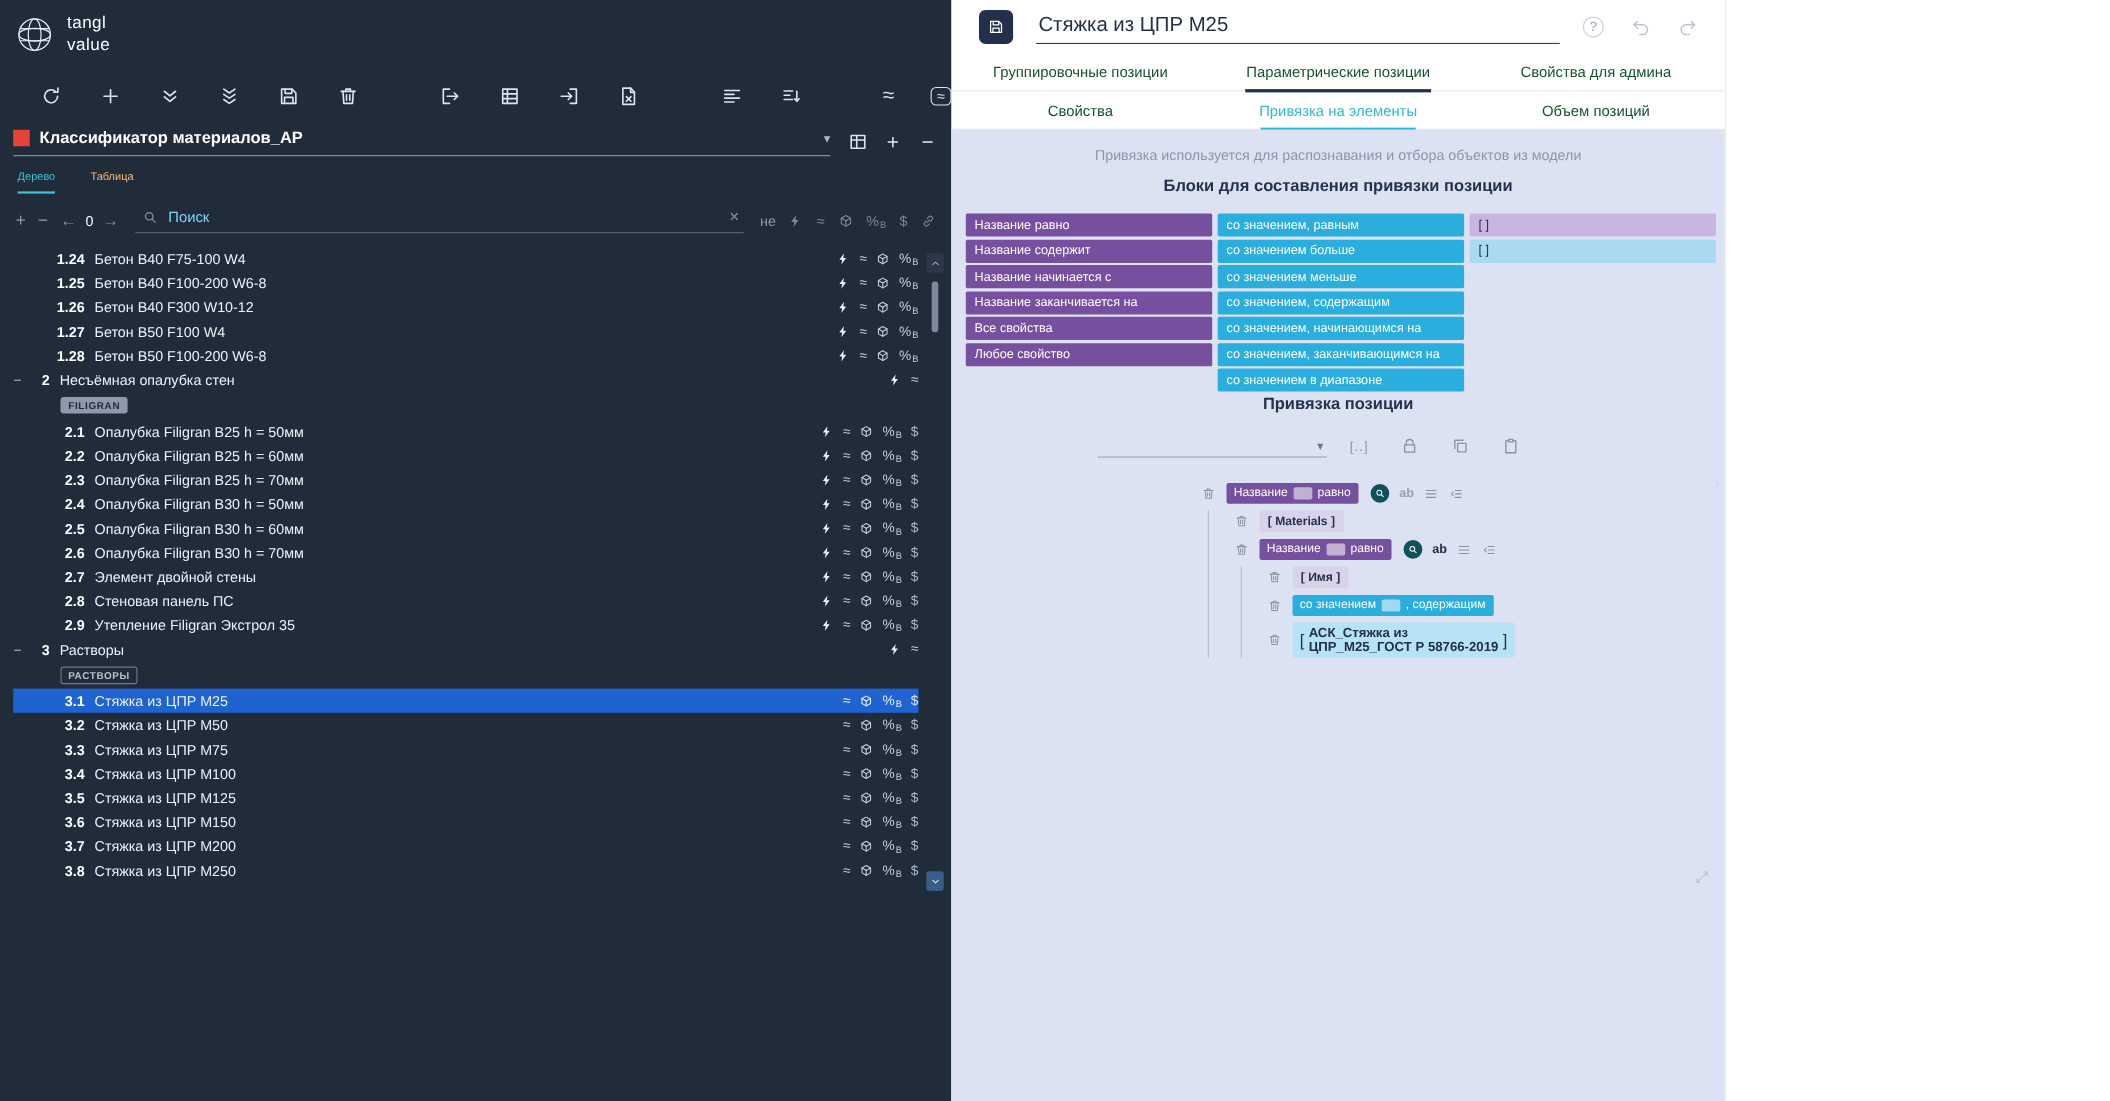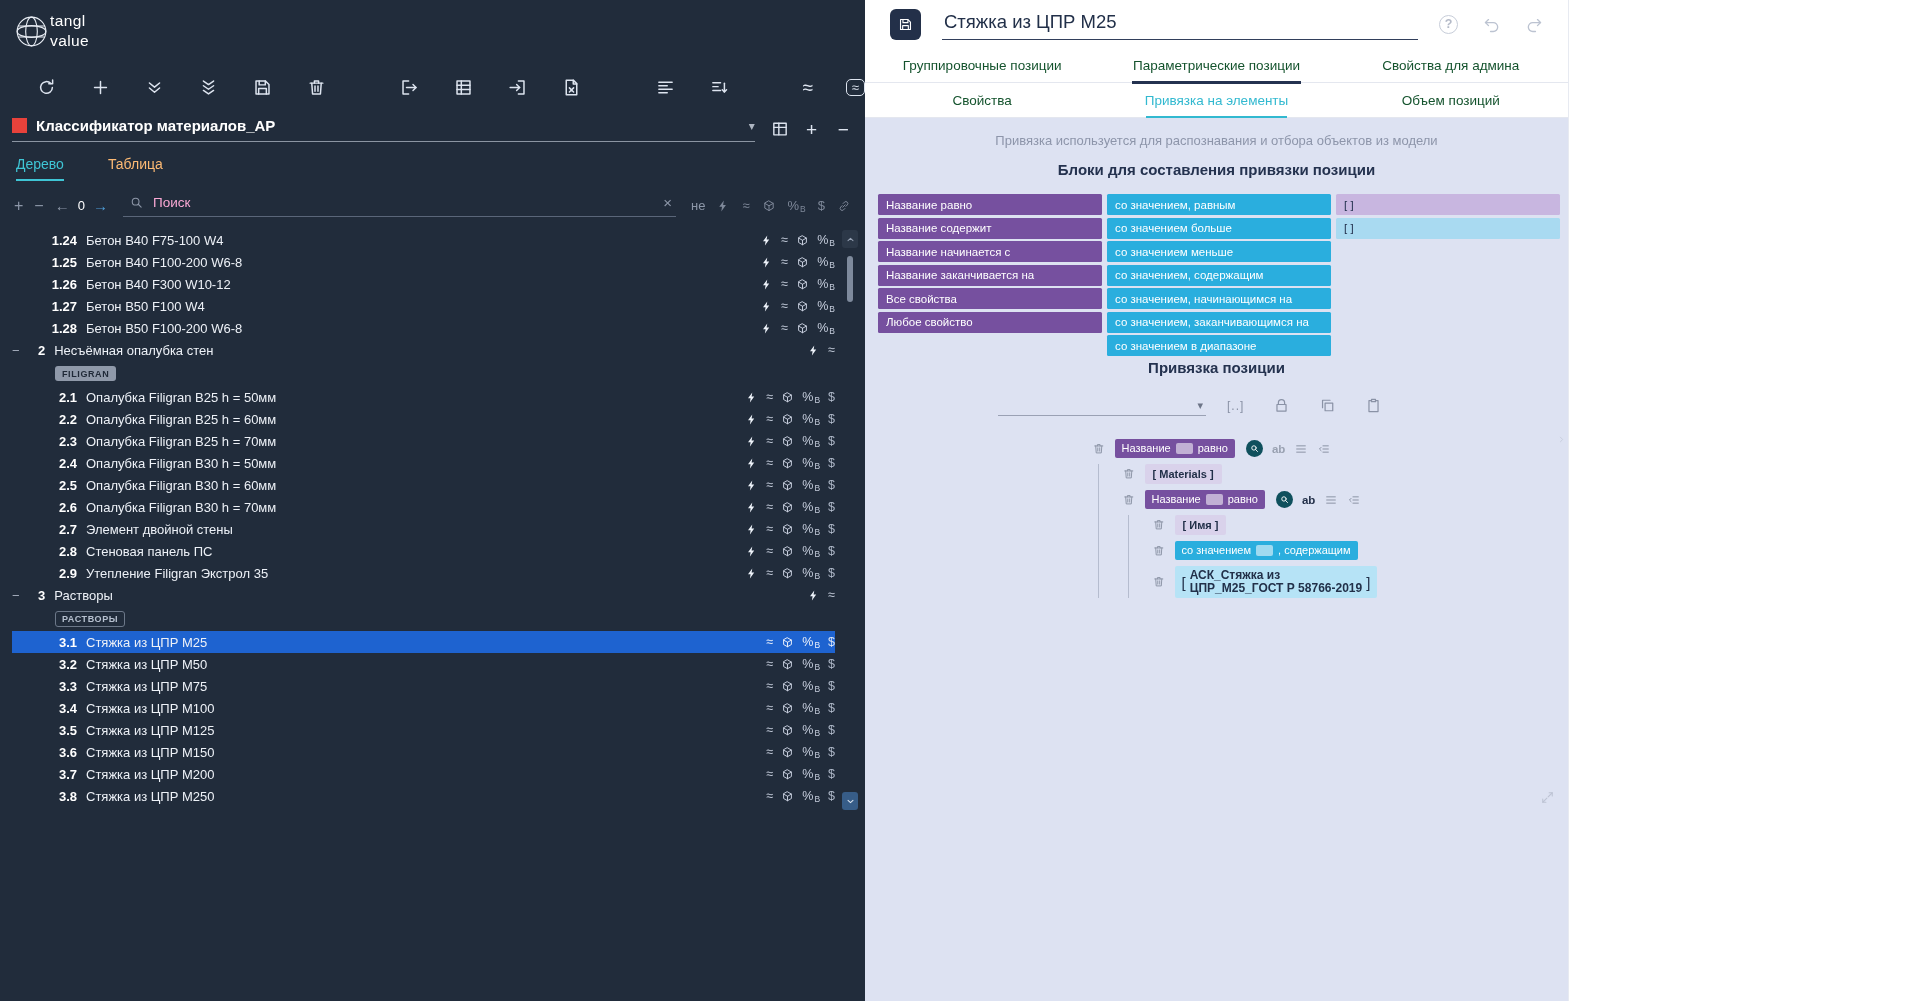--- a/index.html
+++ b/index.html
@@ -5,49 +5,49 @@
 *{margin:0;padding:0;box-sizing:border-box}
 body{font-family:"Liberation Sans",sans-serif}
 .app{width:1918px;height:1001px;display:flex;overflow:hidden;background:#fff}
 svg{fill:none;stroke:currentColor;stroke-width:1.7;stroke-linecap:round;stroke-linejoin:round;display:block}
 .icon{display:inline-flex;align-items:center;justify-content:center}
 .ticon{display:inline-flex;align-items:flex-end;line-height:1}
 .ticon.vol i{font-style:normal;font-size:8.5px;margin-left:1px;transform:translateY(1px)}
 
 
 .left{width:865px;flex:0 0 865px;background:#212c3b;color:#e8edf4;position:relative}
-.brand{display:flex;align-items:center;padding:11px 0 0 13px}
+.brand{display:flex;align-items:center;gap:11px;padding:11px 0 0 13px}
 .logo{color:#e9eef5}
 .logo svg{width:37px;height:37px;stroke-width:1.2}
 .brand-text{font-size:15.5px;line-height:20px;color:#fff;letter-spacing:.4px}
 .toolbar{display:flex;align-items:center;gap:33px;padding:26px 0 0 36px;color:#dde4ef}
 .toolbar .icon svg{width:21px;height:21px}
 .toolbar .ticon{font-size:19px}
 .toolbar .ticon.abox{font-size:13px;border:1.6px solid currentColor;border-radius:5px;padding:1px 5px;align-items:center}
 .tsp{width:12px}
 .classifier{display:flex;align-items:flex-end;margin:19px 12px 0 12px}
 .title-field{display:flex;align-items:center;width:758px;border-bottom:1px solid #8b95a2;padding-bottom:7px}
 .swatch{width:15px;height:15px;background:#e8423b;margin-right:9px;flex:0 0 15px}
 .ctitle{font-size:15px;font-weight:700;color:#fff;white-space:nowrap}
 .title-field .caret{margin-left:auto;color:#aeb6c2;font-size:12px}
 .cic{margin-left:15px;color:#dde4ef;padding-bottom:3px}
 .cic svg{width:20px;height:20px}
 .cict{margin-left:12px;color:#dde4ef;font-size:19px;line-height:19px;padding-bottom:3px;width:20px;text-align:center}
-.ltabs{display:flex;gap:44px;padding:14px 0 0 16px;font-size:14px}
+.ltabs{display:flex;gap:32px;padding:14px 0 0 16px;font-size:10px}
 .ltab{padding-bottom:7px;color:#fdba74;border-bottom:2px solid transparent}
 .ltab.active{color:#3fc5d5;border-bottom-color:#3fc5d5}
 .searchrow{display:flex;align-items:center;gap:11px;padding:13px 14px 0 14px;color:#8d97a8}
 .srt{font-size:16px;line-height:16px}
 .srt.nav{font-size:15px}
 .srt.nav.next{color:#4f9fd9}
 .count{color:#fff;font-size:13px;margin:0 -3px}
 .search-field{flex:1;display:flex;align-items:center;gap:9px;border-bottom:1px solid #5a6679;padding:0 4px 5px 6px;margin:0 4px}
 .search-field .icon{color:#8d97a8}
 .search-field .icon svg{width:15px;height:15px}
-.ph{font-size:13.5px;color:#f9a8d4}
+.ph{font-size:13.5px;color:#7dd3fc}
 .sx{margin-left:auto;font-size:15px;color:#8d97a8}
 .notl{font-size:13px;color:#8d97a8}
 .filters{display:flex;align-items:center;gap:12px;color:#7e8899;font-size:13px}
 .filters .icon svg{width:14px;height:14px}
 .filters .ticon{font-size:13px}
 
 .tree{margin-top:12px;font-size:13px}
 .trow{display:flex;align-items:center;height:22px;margin:0 30px 0 12px}
 .trow.selected{background:#1e63d0}
 .tgl{width:17px;color:#a9b2c1;font-size:13px}

